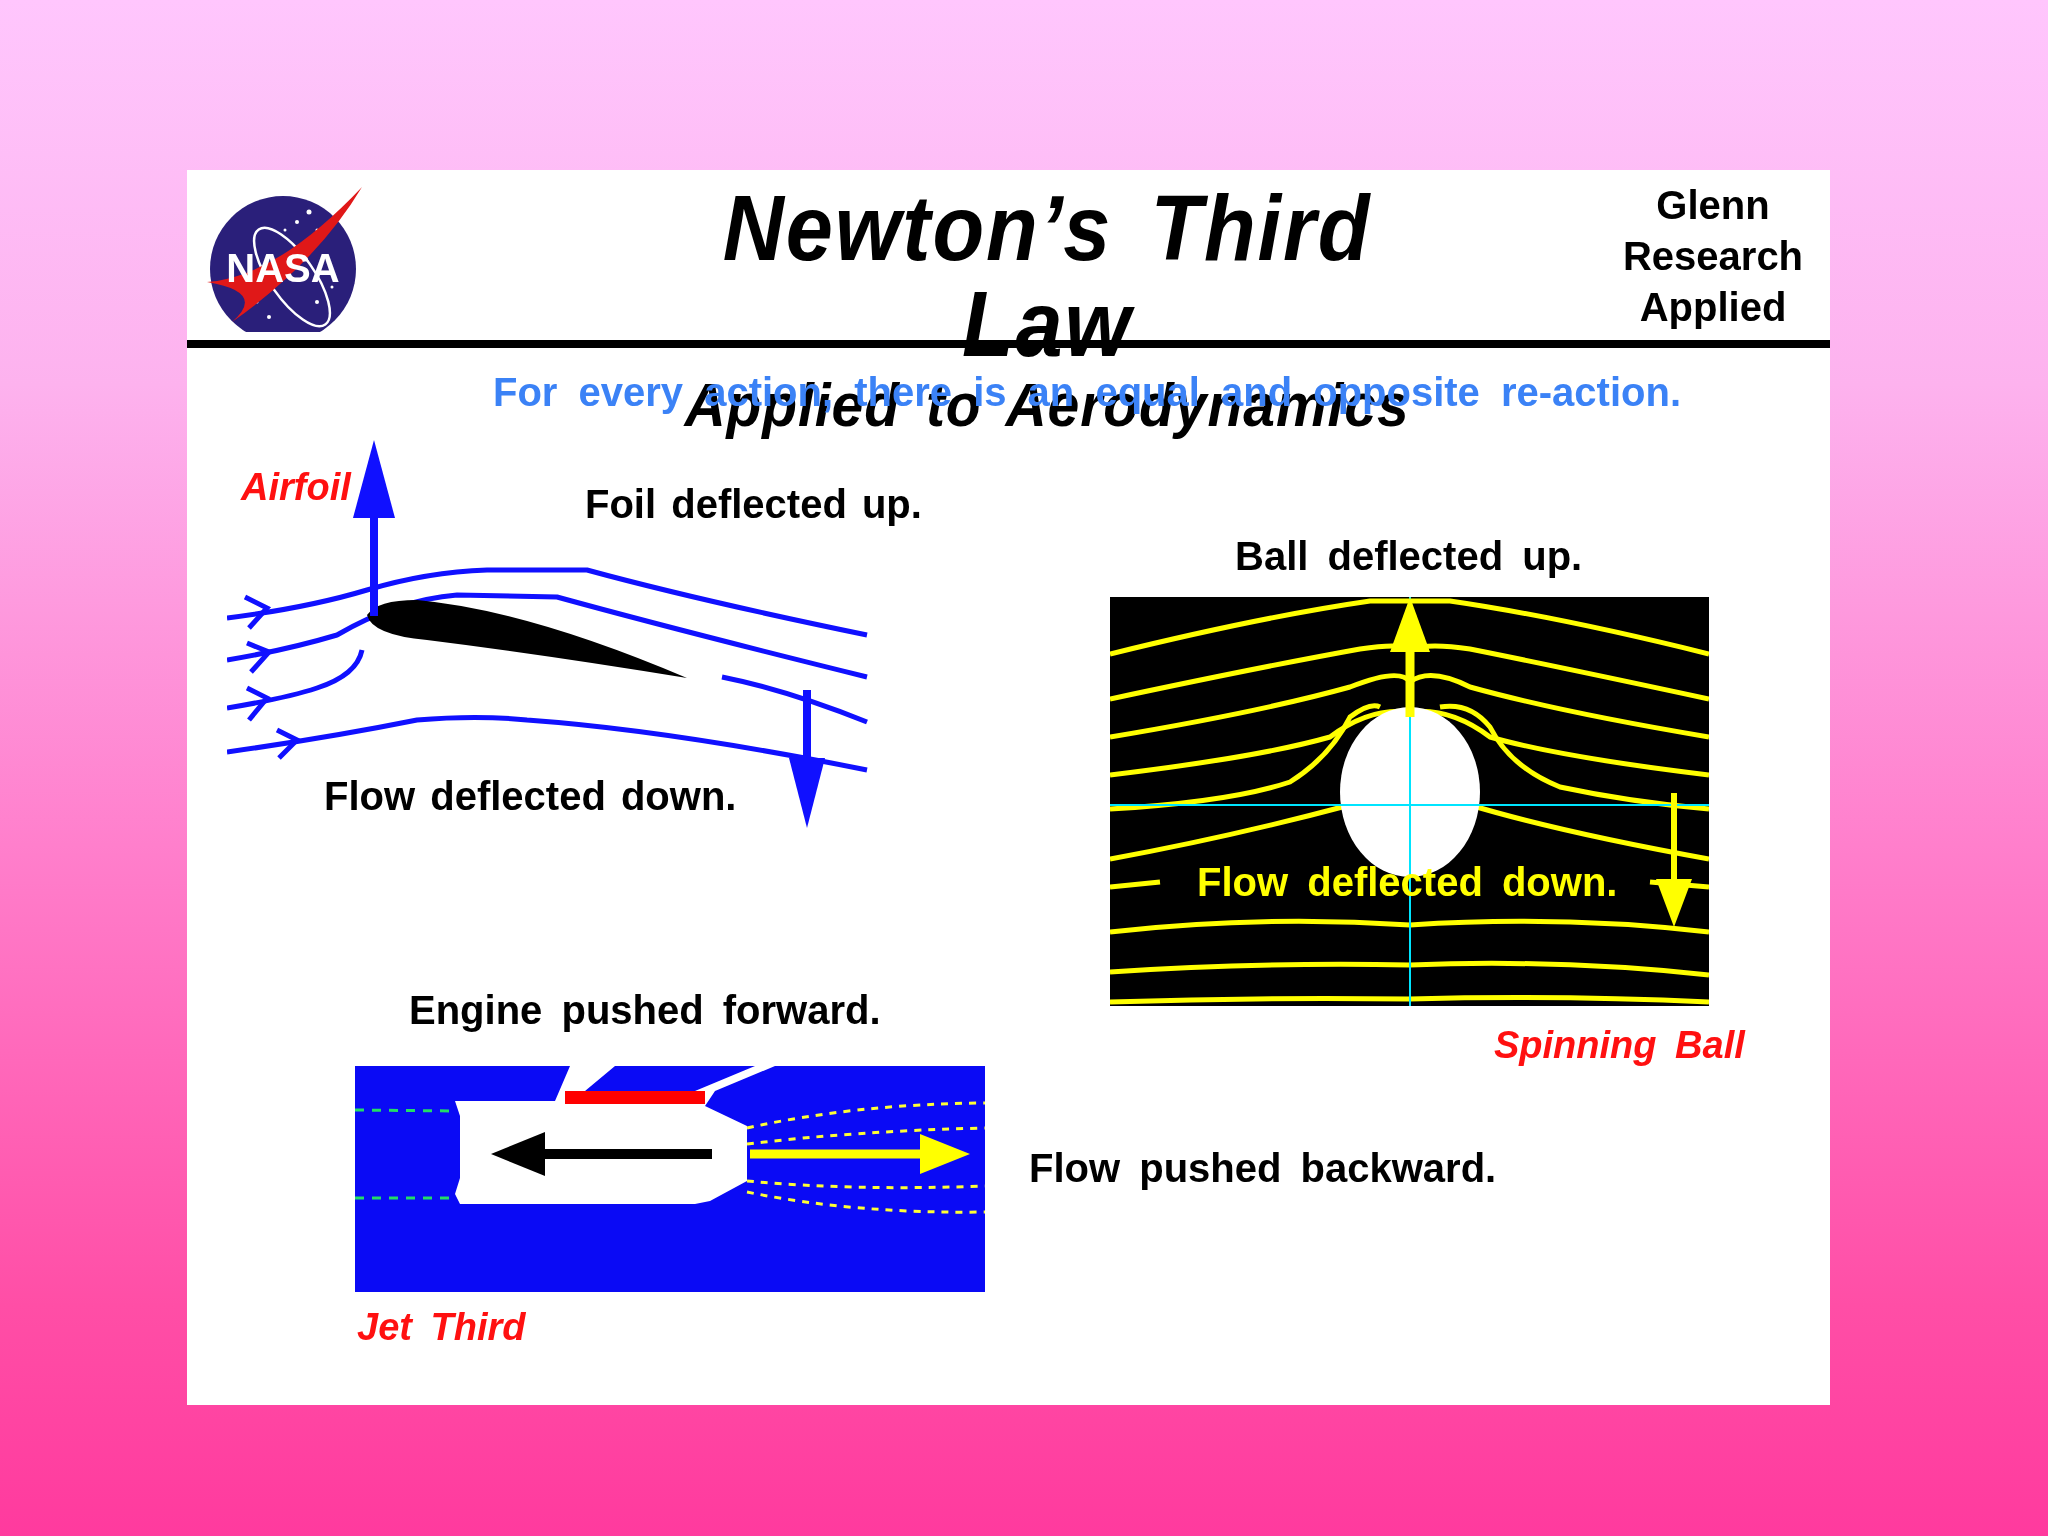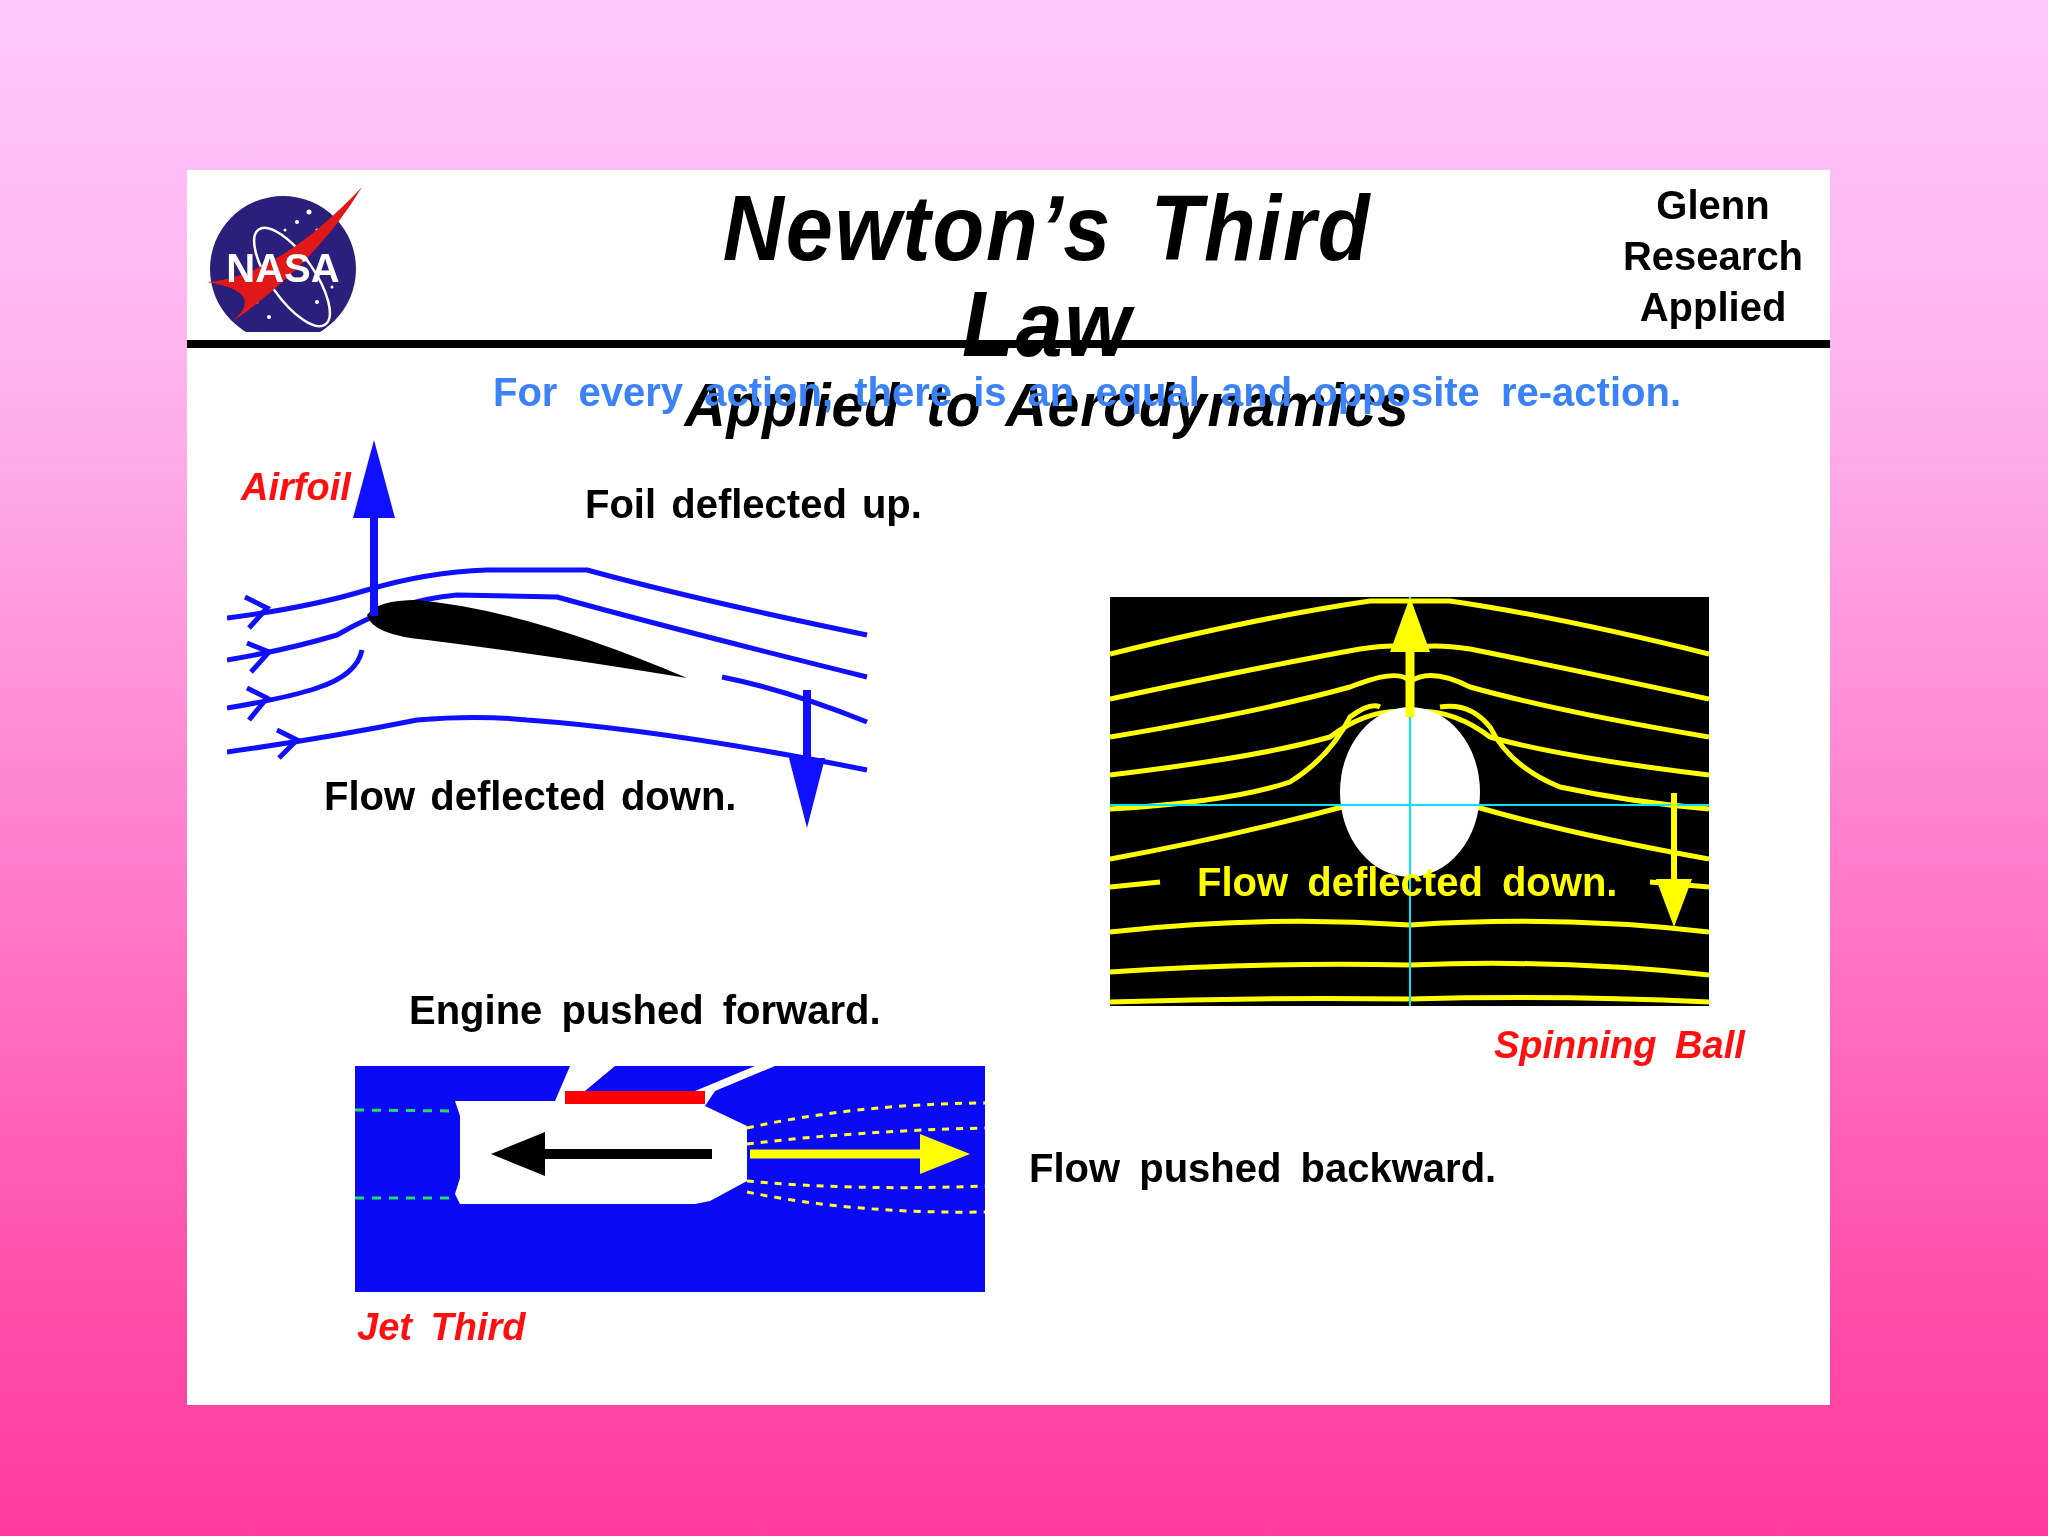--- a/index.html
+++ b/index.html
@@ -94,20 +94,21 @@
     <path d="M140 175 Q150 160 190 160 Q300 170 460 238 Q320 215 200 200 Q145 195 140 175 Z" fill="#000"></path>
 
     <line x1="147" y1="176" x2="147" y2="66" stroke="#1010ff" stroke-width="8"></line>
     <polygon points="147,0 126,78 168,78" fill="#1010ff"></polygon>
 
     <line x1="580" y1="250" x2="580" y2="332" stroke="#1010ff" stroke-width="8"></line>
     <polygon points="580,388 562,318 598,318" fill="#1010ff"></polygon>
   </svg>
   <div class="abs label-blk" style="left:137px; top:604px; word-spacing:4px;">Flow deflected  down.</div>
 
+  <div class="abs label-blk" style="left:1048px; top:364px;">Ball  deflected  up.</div>
   <svg class="abs" style="left:923px; top:427px;" width="599" height="409" viewBox="0 0 599 409">
     <rect x="0" y="0" width="599" height="409" fill="#000"></rect>
     <g fill="none" stroke="#ffff00" stroke-width="5">
       <path d="M0 57 Q150 20 260 4 L340 4 Q450 20 599 57"></path>
       <path d="M0 102 Q150 70 250 52 Q290 46 300 52 Q320 46 360 52 Q450 70 599 102"></path>
       <path d="M0 140 Q150 115 240 90 Q290 70 300 85 Q320 70 360 90 Q450 115 599 140"></path>
       <path d="M0 178 Q150 160 220 140 Q260 110 300 115 Q340 110 380 140 Q450 160 599 178"></path>
       <path d="M0 212 Q120 205 180 185 Q220 160 240 120 Q260 105 270 110 M330 110 Q360 105 380 130 Q400 170 450 190 Q520 205 599 212"></path>
       <path d="M0 262 Q120 240 240 208 M360 208 Q450 235 599 262"></path>
       <path d="M0 290 L50 285"></path>

